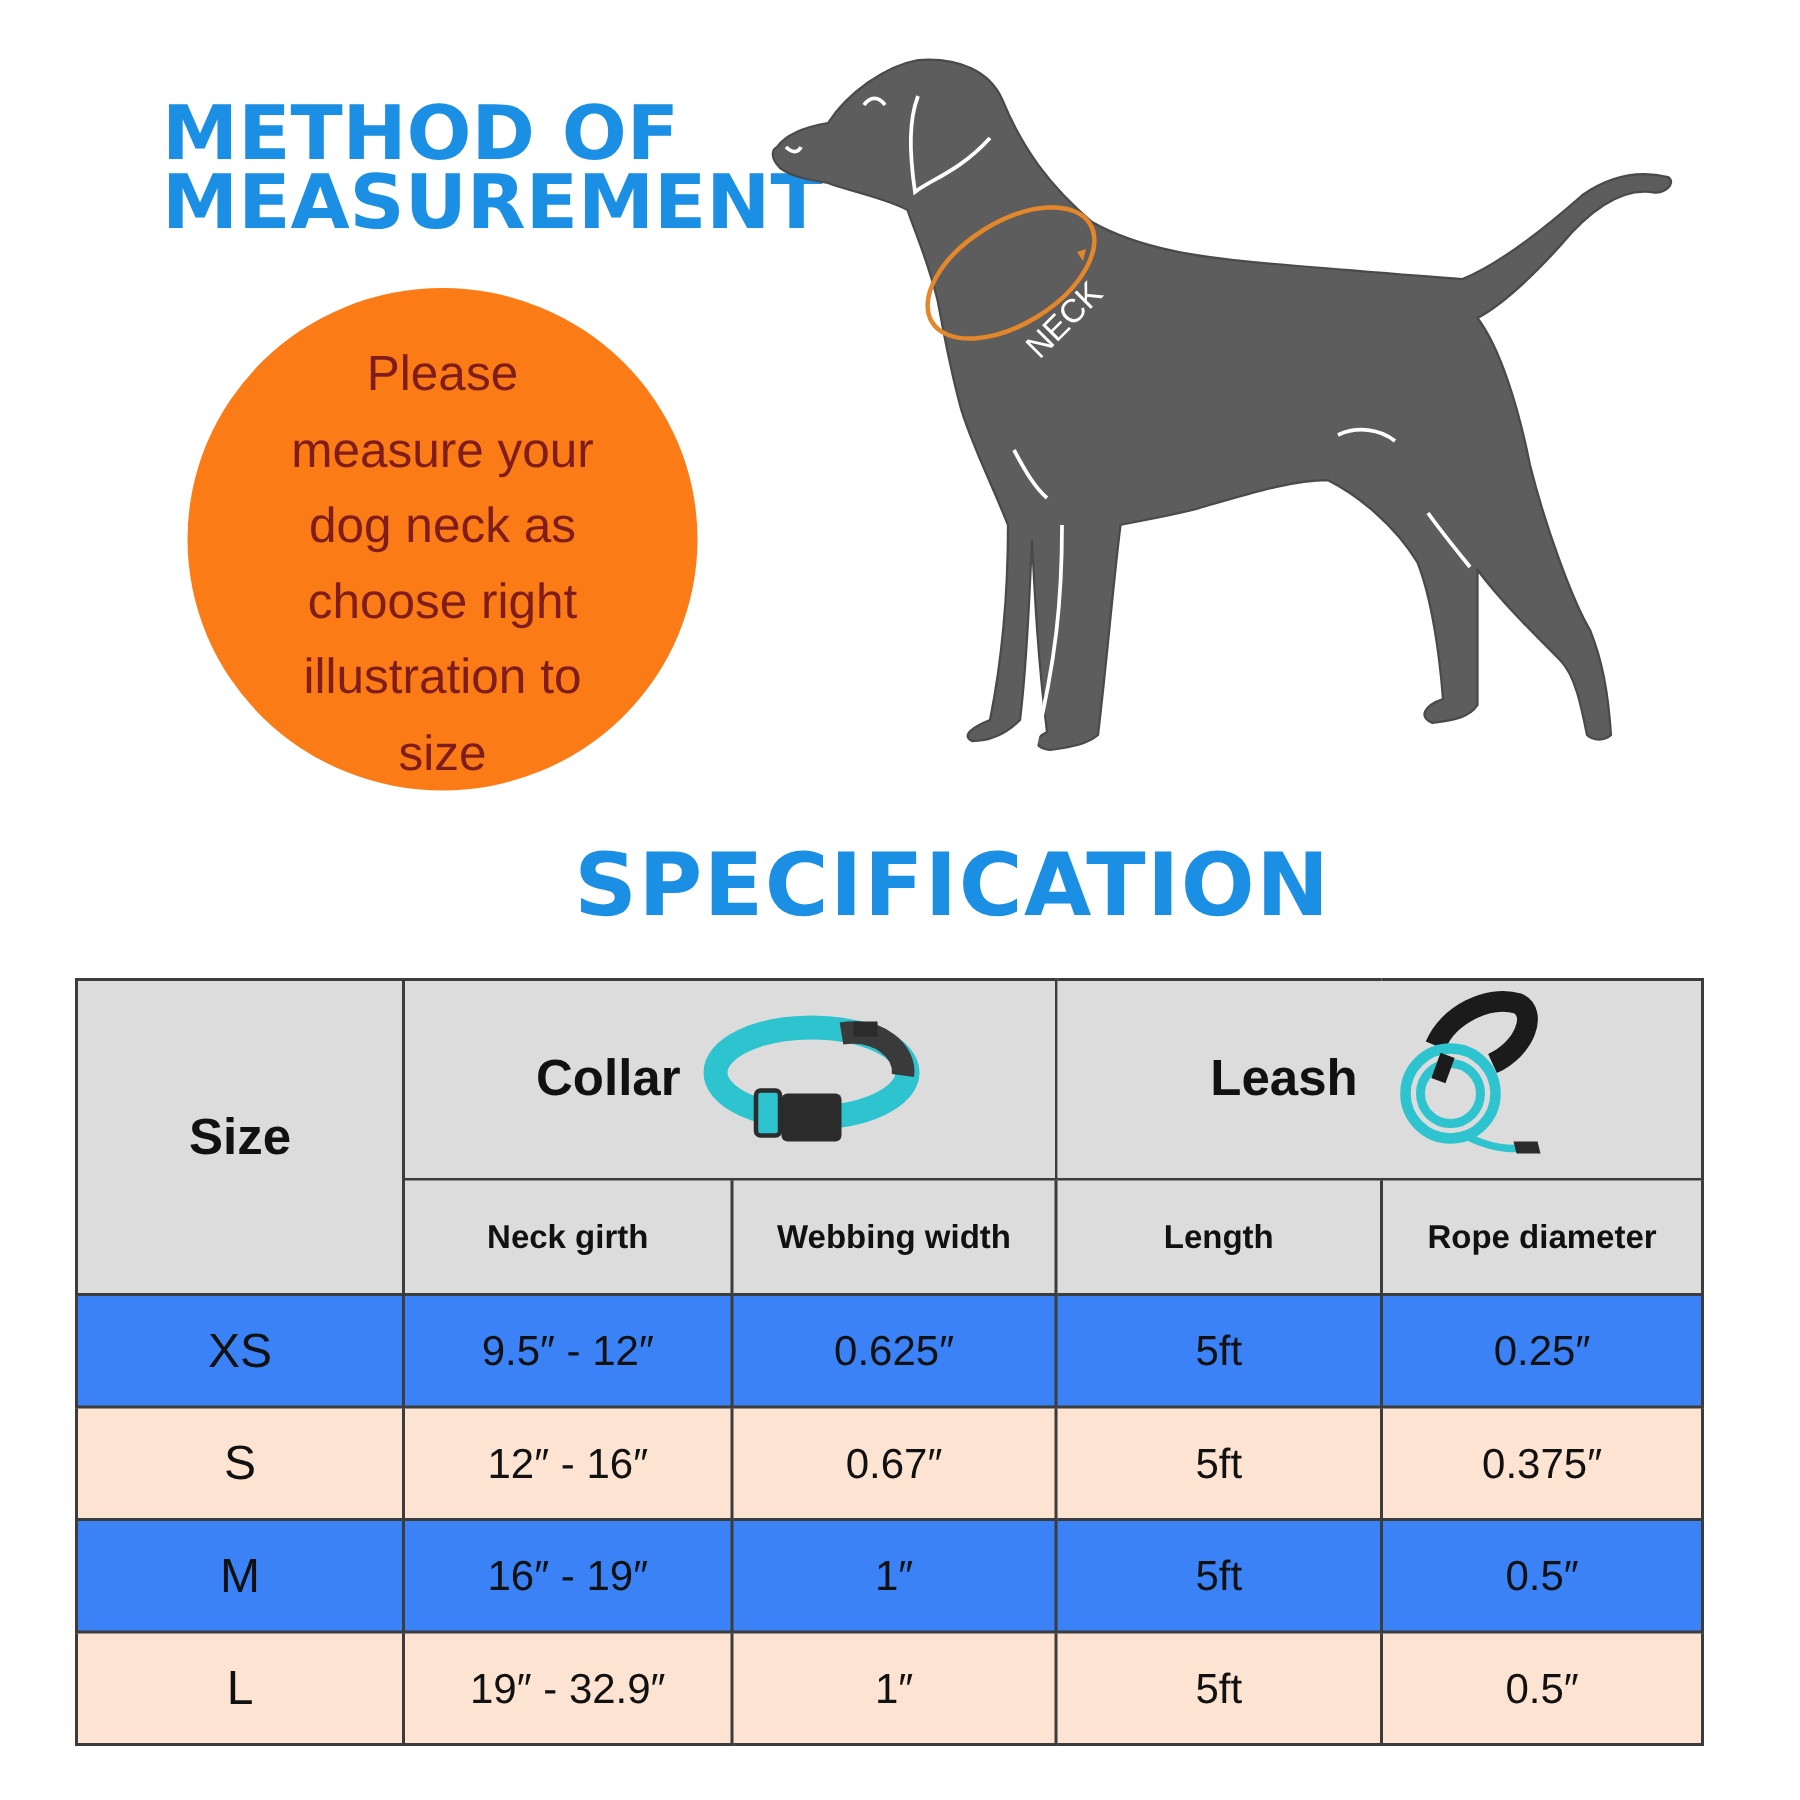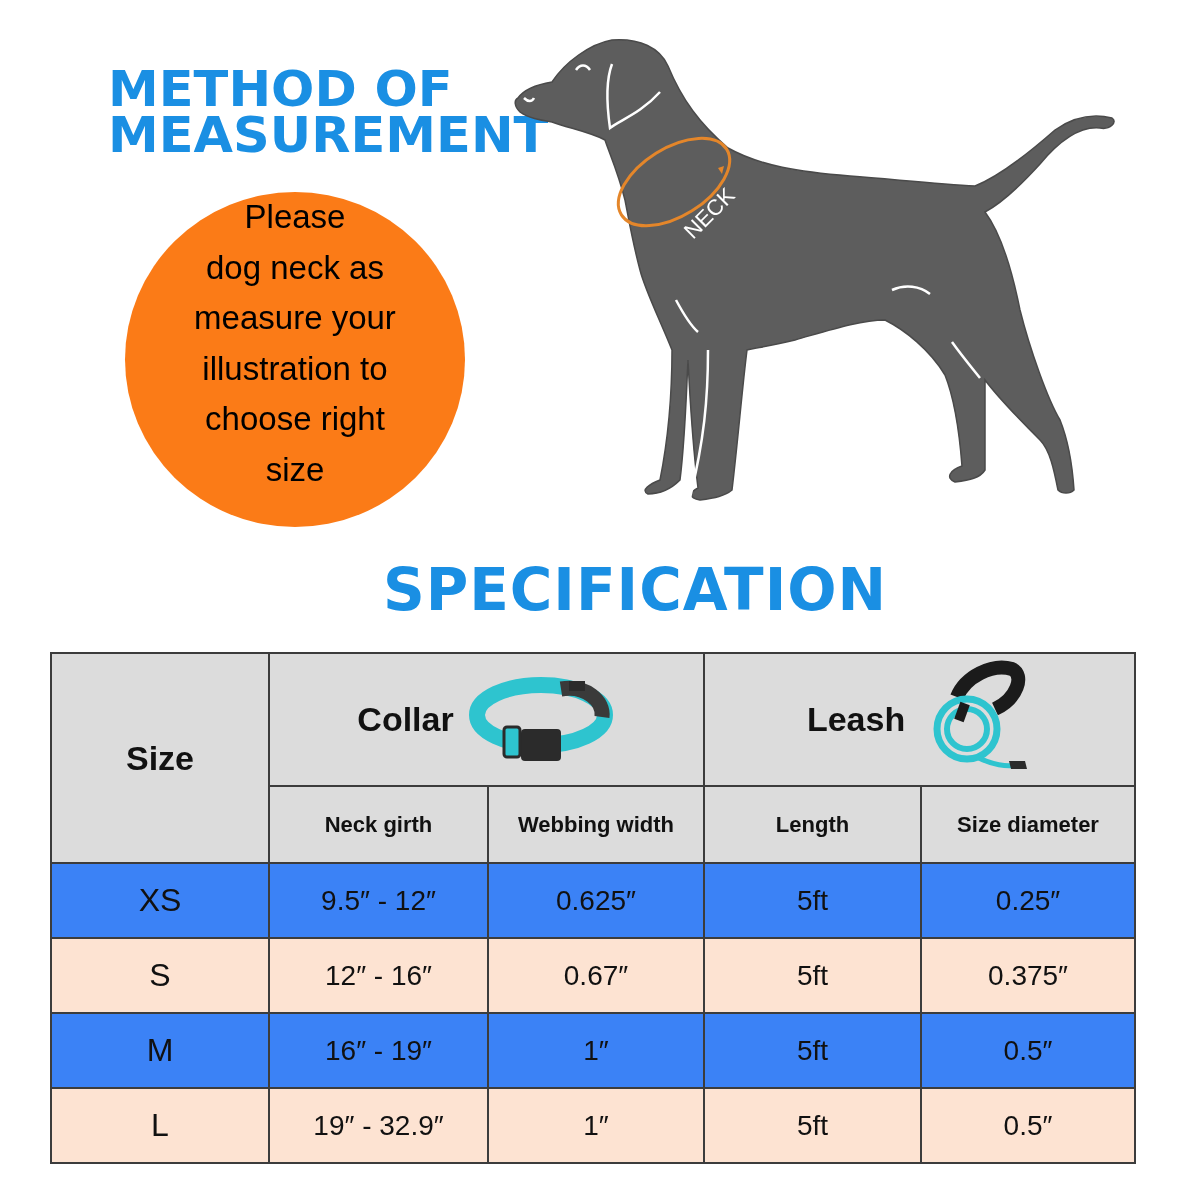--- a/index.html
+++ b/index.html
@@ -12,22 +12,22 @@
     position: absolute; left: 108px; top: 66px;
     color: #1a8fe3; font-weight: bold; font-size: 50px; line-height: 46px;
     letter-spacing: 0px;
     font-family: "DejaVu Sans", sans-serif;
     transform: scaleX(1.02); transform-origin: left top;
   }
   .title-method div { white-space: nowrap; }
   .circle {
     position: absolute; left: 125px; top: 192px; width: 340px; height: 335px;
     border-radius: 50%; background: #fb7b17;
-    display: flex; flex-direction: column; align-items: center; justify-content: flex-start;
-    color: #000000; font-size: 33px; line-height: 50.5px; text-align: center;
+    display: flex; flex-direction: column; align-items: center; justify-content: flex-end;
+    color: #7f1d1d; font-size: 33px; line-height: 50.5px; text-align: center;
   }
   .circle span { display: block; white-space: nowrap; }
   .dog {
     position: absolute; left: 500px; top: 30px; width: 640px; height: 490px;
   }
   .spec-title {
     position: absolute; left: 0; width: 1270px; top: 555px;
     text-align: center; color: #1a8fe3; font-weight: bold;
     font-family: "DejaVu Sans", sans-serif; font-size: 58px; line-height: 70px;
     letter-spacing: 1px;
@@ -55,24 +55,24 @@
 </head>
 <body>
 
 <div class="title-method">
   <div>METHOD OF</div>
   <div>MEASUREMENT</div>
 </div>
 
 <div class="circle">
   <span>Please</span>
+  <span>measure your</span>
   <span>dog neck as</span>
-  <span>measure your</span>
+  <span>choose right</span>
   <span>illustration to</span>
-  <span>choose right</span>
   <span>size</span>
 </div>
 
 <svg class="dog" viewBox="500 30 640 490" xmlns="http://www.w3.org/2000/svg">
   <g>
     <path fill="#5d5d5d" stroke="#4a4a4a" stroke-width="1.5" d="
       M 518 98
       C 525 88, 540 84, 552 82
       C 565 62, 590 44, 612 40
       C 640 38, 660 48, 668 66
@@ -169,21 +169,21 @@
           <path d="M 92 104 L 108 104 L 110 112 L 94 112 Z" fill="#2b2b2b"></path>
           <rect x="40" y="46" width="10" height="18" fill="#1b1b1b" transform="rotate(20 45 55)"></rect>
         </svg>
       </div>
     </th>
   </tr>
   <tr>
     <th class="hdr h-sub">Neck girth</th>
     <th class="hdr h-sub">Webbing width</th>
     <th class="hdr h-sub">Length</th>
-    <th class="hdr h-sub">Size diameter</th>
+    <th class="hdr h-sub">Rope diameter</th>
   </tr>
   <tr class="row-white">
     <td class="cell size-cell">XS</td>
     <td class="cell">9.5″ - 12″</td>
     <td class="cell">0.625″</td>
     <td class="cell">5ft</td>
     <td class="cell">0.25″</td>
   </tr>
   <tr class="row-peach">
     <td class="cell size-cell">S</td>

